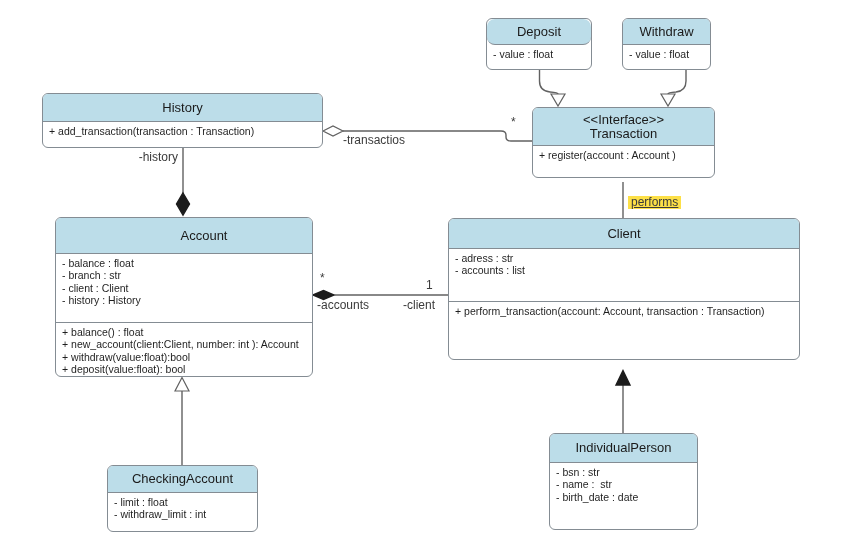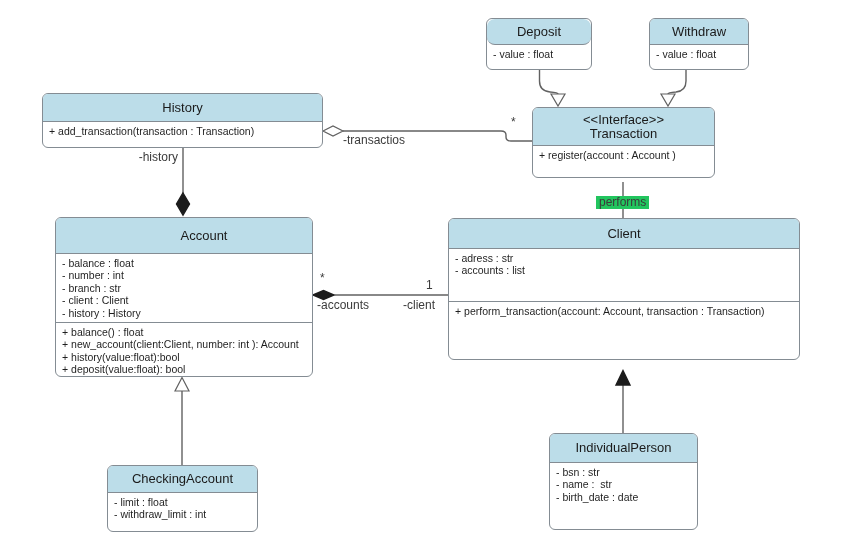--- a/index.html
+++ b/index.html
@@ -18,21 +18,21 @@
     display:flex; flex-direction:column; align-items:center; justify-content:center;
     font-size:13px; color:#1a1a1a; line-height:14px; text-align:center;
   }
   .cls-section { box-sizing:border-box; padding:3px 2px 0 6px; font-size:10.5px; color:#1f1f1f; }
   .cls-section.bordered { border-top:1px solid #848c93; }
   .cls-row { line-height:12.4px; white-space:pre; }
 
   
   #box-deposit    { left:486px; top:18px;  width:106px; height:52px; }
   #box-deposit    .cls-header { height:26px;border-radius:8px; }
-  #box-withdraw   { left:649px; top:18px;  width:100px;  height:52px; }
+  #box-withdraw   { left:622px; top:18px;  width:89px;  height:52px; }
   #box-withdraw   .cls-header { height:26px; }
   #box-history    { left:42px;  top:93px;  width:281px; height:55px; }
   #box-history    .cls-header { height:28px; }
   #box-transaction{ left:532px; top:107px; width:183px; height:71px; }
   #box-transaction .cls-header { height:38px; }
   #box-account    { left:55px;  top:217px; width:258px; height:160px; }
   #box-account    .cls-header { height:36px;padding-left:40px; }
   #box-account    .sec-attrs   { height:68px; }
   #box-account    .sec-methods { height:58px; }
   #box-client     { left:448px; top:218px; width:352px; height:142px; }
@@ -42,21 +42,21 @@
   #box-checking   { left:107px; top:465px; width:151px; height:67px; }
   #box-checking   .cls-header { height:27px; }
   #box-individual { left:549px; top:433px; width:149px; height:97px; }
   #box-individual .cls-header { height:29px; }
 
   
   .edge-label { position:absolute; font-size:12px; color:#3b3b3b; line-height:13px; white-space:pre; }
   #lbl-history     { left:134px; top:151px; width:44px; text-align:right; }
   #lbl-transactios { left:343px; top:134px; }
   #lbl-star-trans  { left:511px; top:116px; }
-  #lbl-performs    { left:596px; top:196px; background:#22c55e; padding:0 3px; }
+  #lbl-performs    { left:628px; top:196px; background:#fde047; padding:0 3px;text-decoration:underline; }
   #lbl-star-acct   { left:320px; top:272px; }
   #lbl-accounts    { left:317px; top:299px; }
   #lbl-one         { left:426px; top:279px; }
   #lbl-client      { left:403px; top:299px; }
 </style>
 </head>
 <body>
 
 <div class="canvas">
 
@@ -130,29 +130,28 @@
     </div>
     <div class="cls-section">
       <div class="cls-row">+ register(account : Account )</div>
     </div>
   </div>
 
   <div class="uml-class" id="box-account">
     <div class="cls-header">Account</div>
     <div class="cls-section sec-attrs">
       <div class="cls-row">- balance : float</div>
-      <div class="cls-row">- number : int</div>
       <div class="cls-row">- branch : str</div>
       <div class="cls-row">- client : Client</div>
       <div class="cls-row">- history : History</div>
     </div>
     <div class="cls-section sec-methods bordered">
       <div class="cls-row">+ balance() : float</div>
       <div class="cls-row">+ new_account(client:Client, number: int ): Account</div>
-      <div class="cls-row">+ history(value:float):bool</div>
+      <div class="cls-row">+ withdraw(value:float):bool</div>
       <div class="cls-row">+ deposit(value:float): bool</div>
     </div>
   </div>
 
   <div class="uml-class" id="box-client">
     <div class="cls-header">Client</div>
     <div class="cls-section sec-attrs">
       <div class="cls-row">- adress : str</div>
       <div class="cls-row">- accounts : list</div>
     </div>

